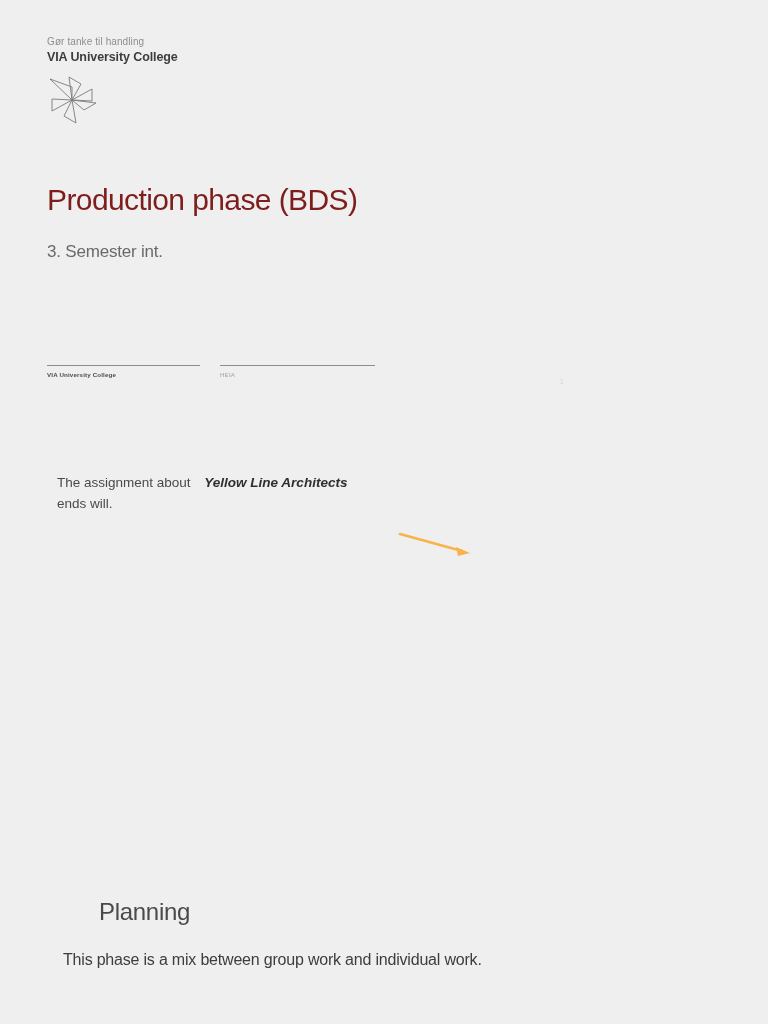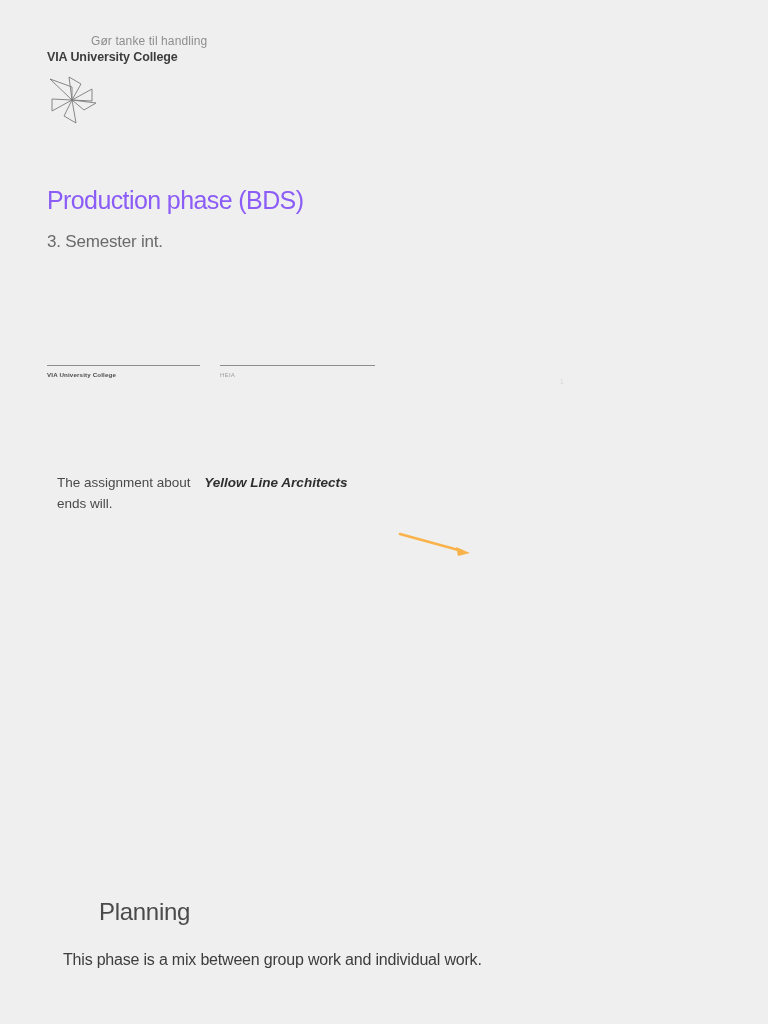--- a/index.html
+++ b/index.html
@@ -27,57 +27,56 @@
   #slide-2 { top: 432px; height: 432px; padding-left: 16px; }
   #slide-3 { top: 864px; height: 160px; }
 
   
   .brand {
     position: absolute;
     left: 47px;
     top: 34px;
   }
   .brand-tagline {
-    font-size: 12px;
+    font-size: 10px;
     color: #8e8e8e;
     letter-spacing: 0.1px;
     line-height: 15px;
     white-space: nowrap;
-    margin-left: 44px;
   }
   .brand-name {
     font-size: 12.5px;
     font-weight: bold;
     color: #3d3d3d;
     letter-spacing: -0.1px;
     line-height: 16px;
     white-space: nowrap;
   }
   .brand-logo {
     margin-top: 10px;
     width: 52px;
     height: 52px;
   }
 
   
   .title-block { position: absolute; left: 47px; top: 178px; }
   .deck-title {
-    font-size: 25px;
+    font-size: 30px;
     font-weight: 300;
-    color: #8b5cf6;
+    color: #7f1d1d;
     letter-spacing: -0.6px;
     line-height: 44px;
     white-space: nowrap;
   }
   .deck-subtitle {
     font-size: 17px;
     font-weight: 300;
     color: #6a6a6a;
     letter-spacing: -0.2px;
-    margin-top: 10px;
+    margin-top: 20px;
     white-space: nowrap;
   }
 
   
   .slide-footer {
     position: absolute;
     left: 0;
     width: 768px;
   }
   .footer-col {

